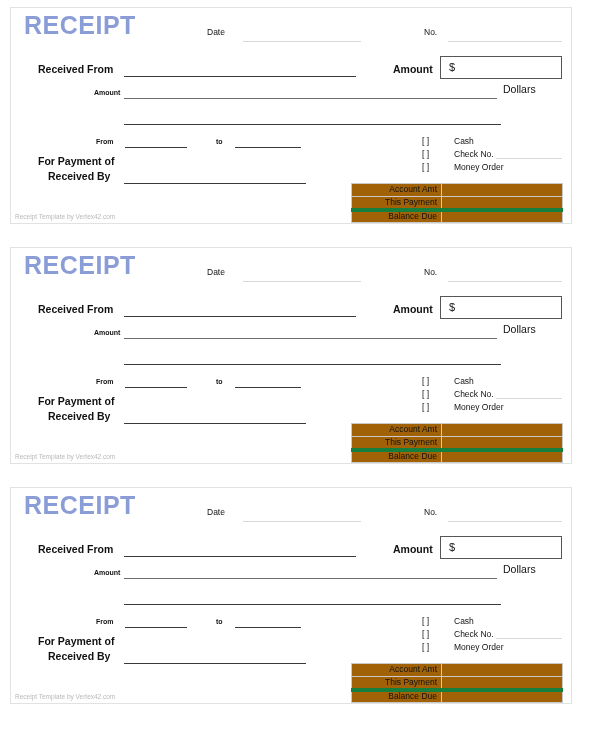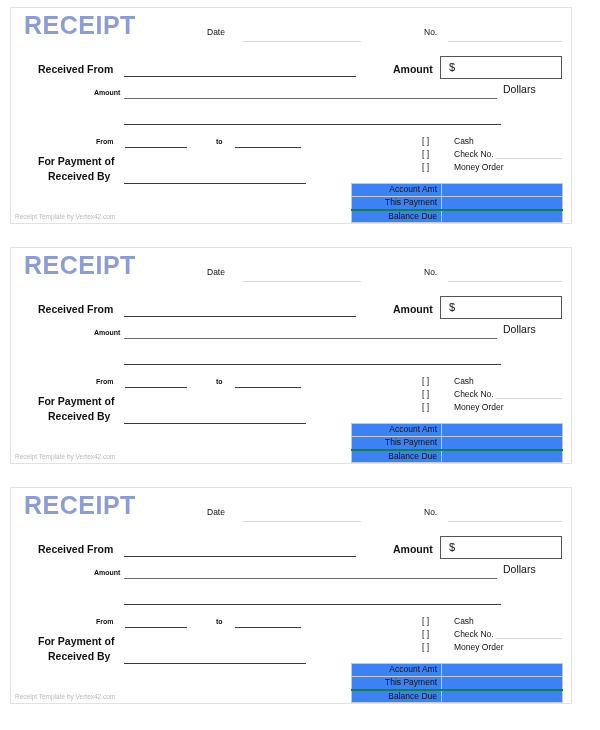--- a/index.html
+++ b/index.html
@@ -177,40 +177,40 @@
   .checkno-rule { left: 485px; top: 150px; width: 66px; }
 
   
   .acct-table {
     position: absolute;
     left: 340px;
     top: 175px;
     width: 211px;
     border-collapse: collapse;
     table-layout: fixed;
-    background: #3b82f6;
+    background: #a16207;
   }
   .acct-table td {
     height: 13px;
     padding: 0 4px 1px 0;
     border: 1px solid #c9c9c9;
     font-size: 8.5px;
     line-height: 1;
     color: #111;
     box-sizing: border-box;
   }
   .acct-table td.lbl {
     width: 90px;
     text-align: right;
   }
   .acct-table td.val {
     width: 121px;
   }
   .acct-table tr.thick-bottom td {
-    border-bottom: 2px solid #15803d;
+    border-bottom: 4px solid #15803d;
   }
 
   
   .credit {
     position: absolute;
     left: 4px;
     bottom: 3px;
     font-size: 6.5px;
     color: #b9b9b9;
     white-space: nowrap;

